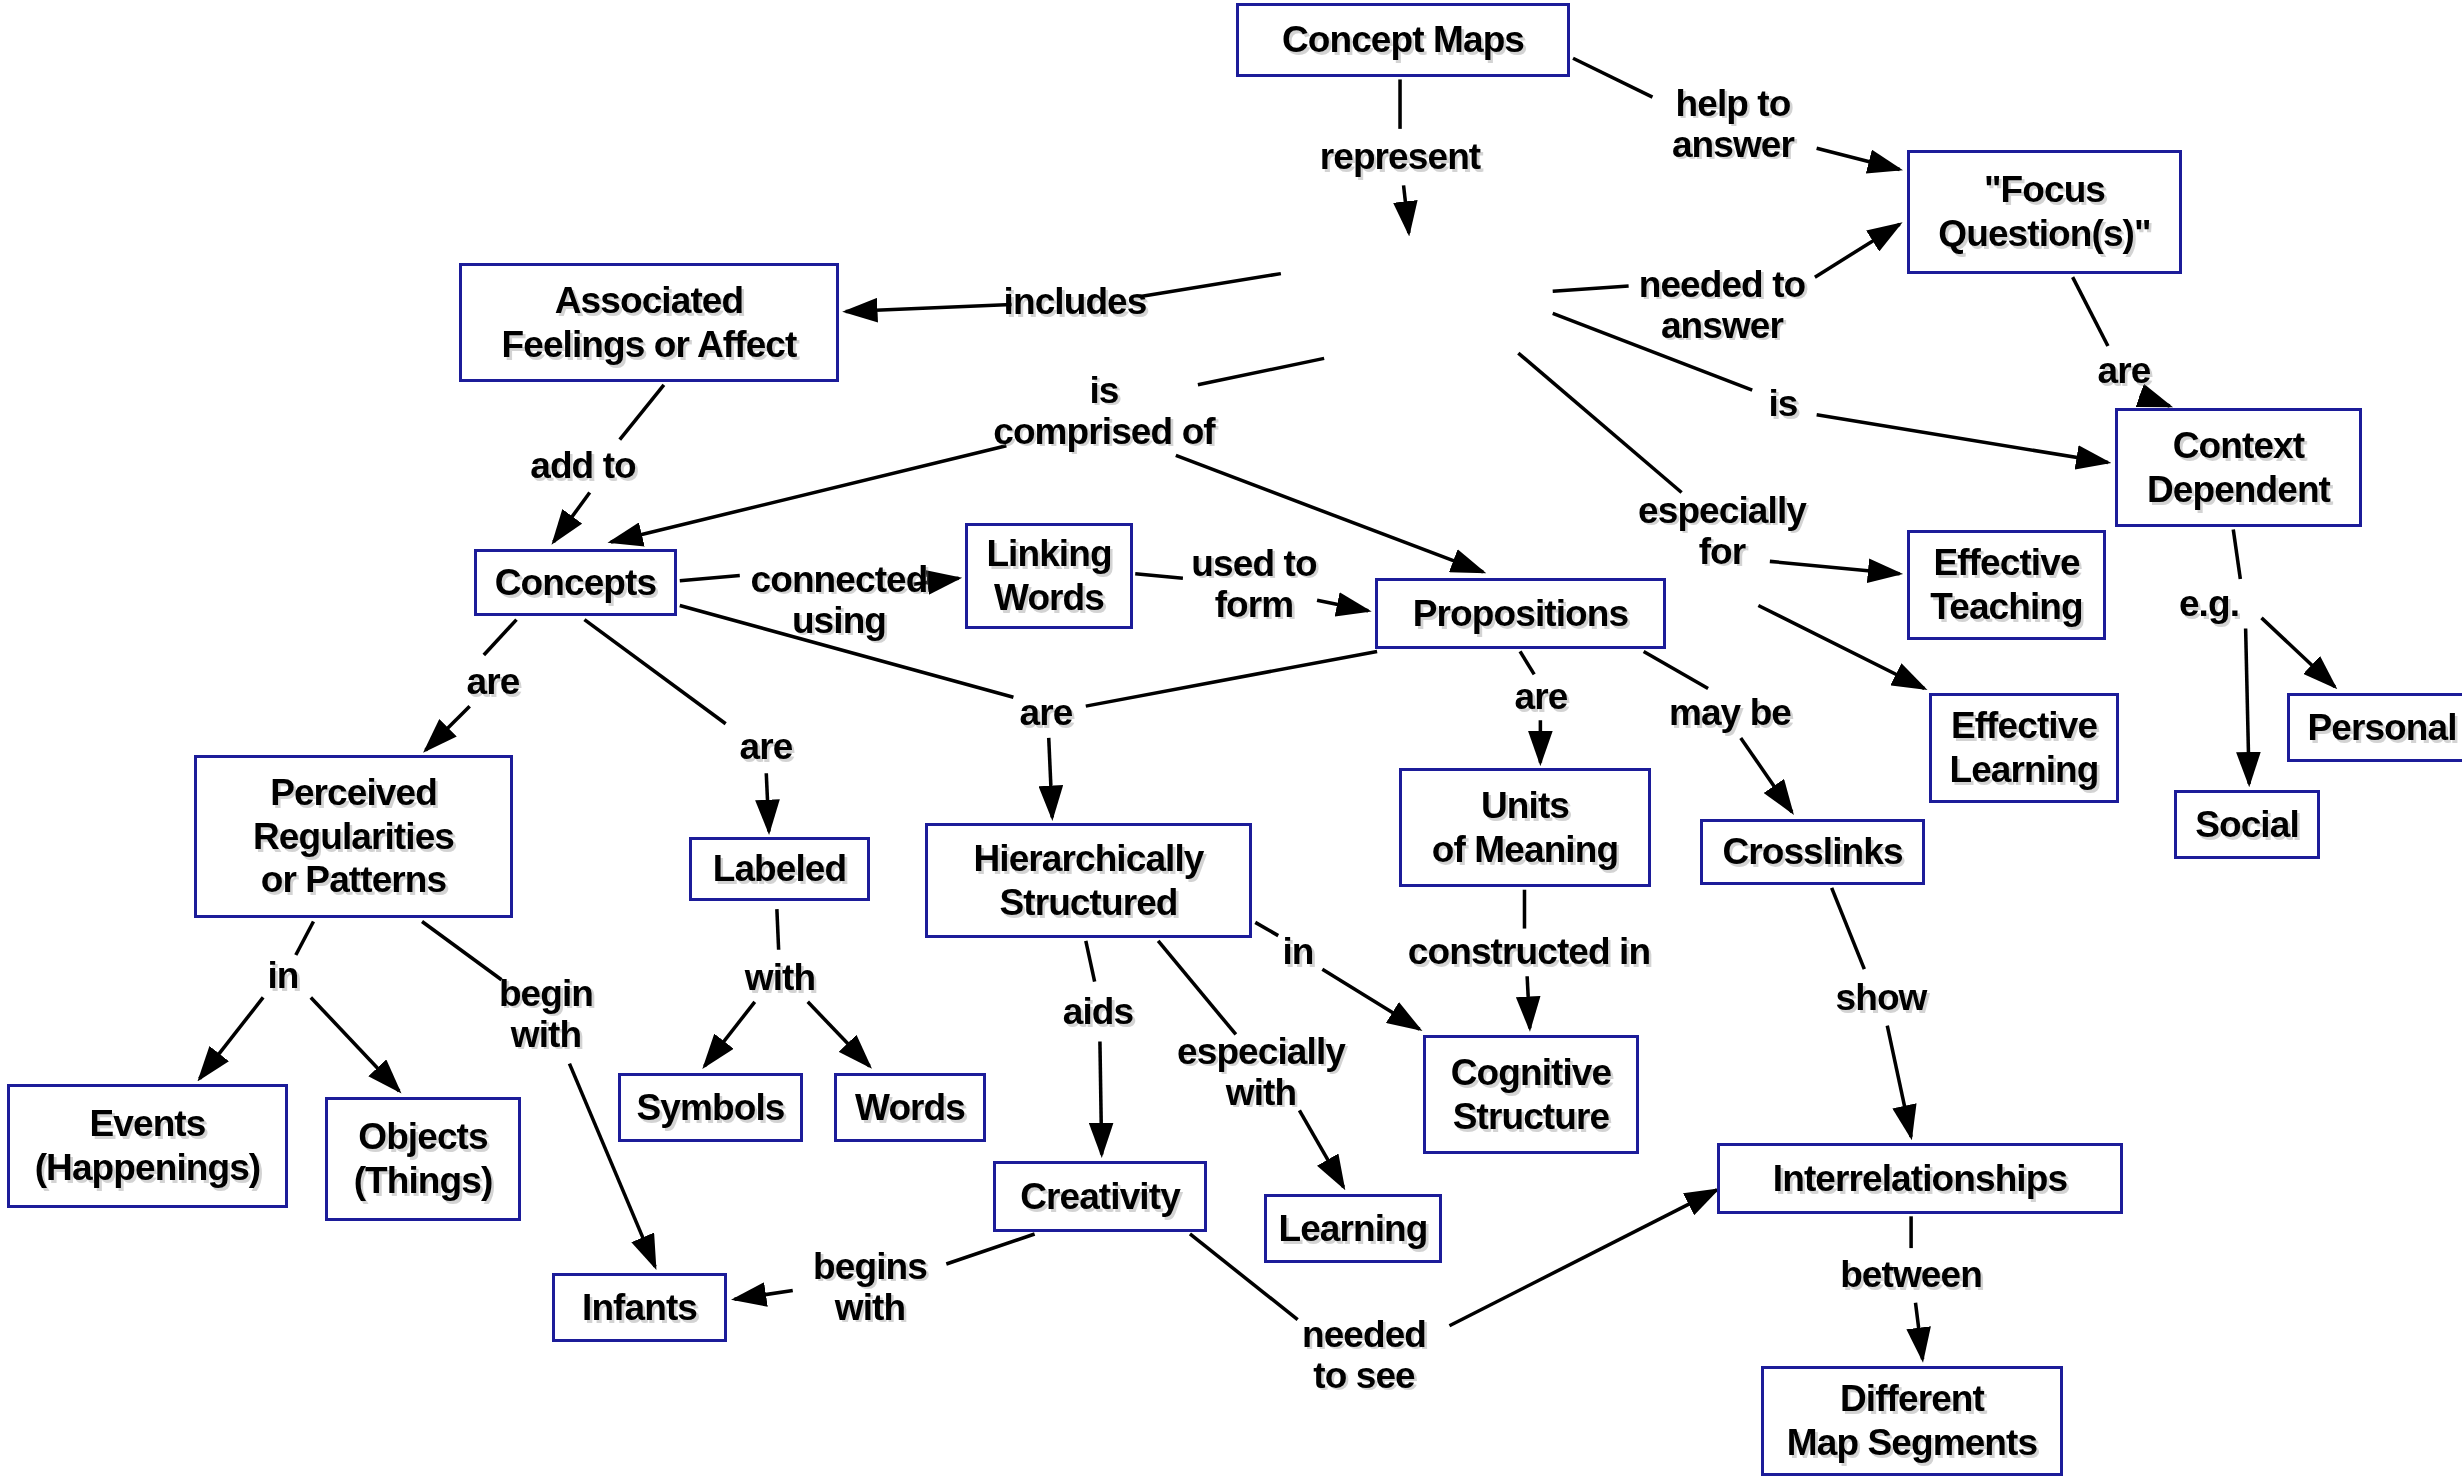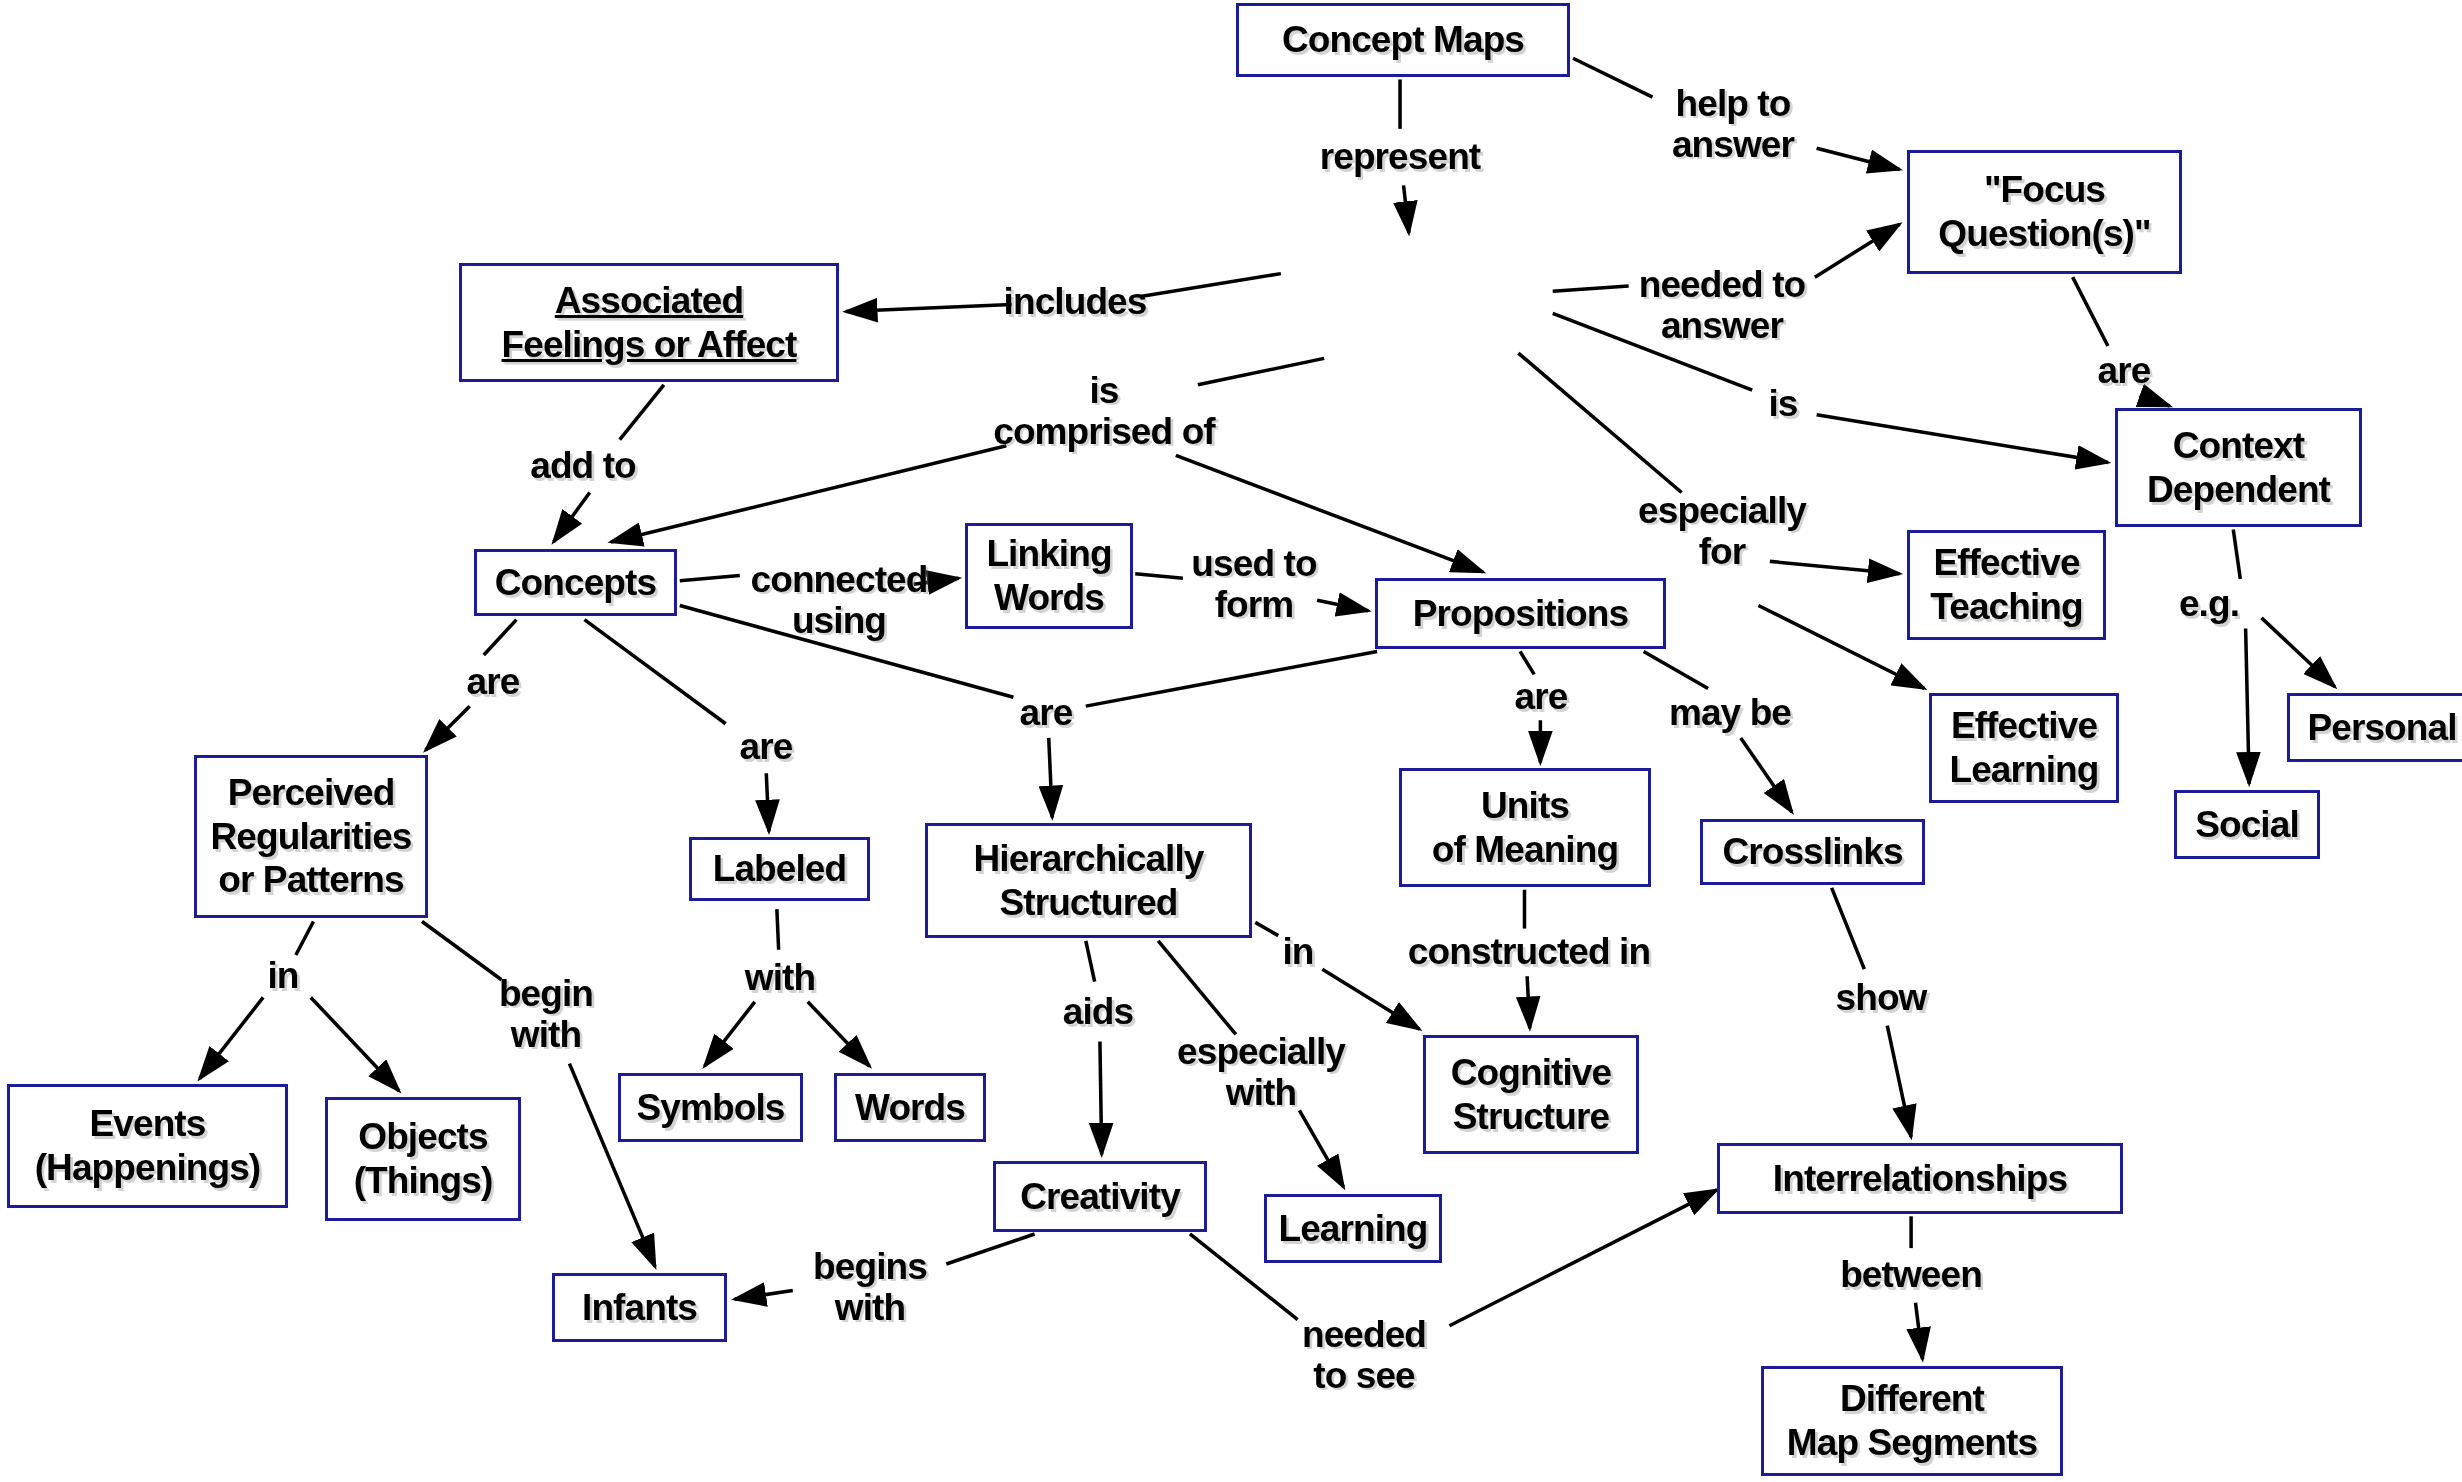--- a/index.html
+++ b/index.html
@@ -171,33 +171,33 @@
       <line x1="1348" y1="1398" x2="1470" y2="1495"></line>
       <line x1="1642" y1="1502" x2="1945" y2="1348" marker-end="url(#arw)"></line>
     </g>
   </svg>
 
   <div class="node" style="left: 1236px; top: 2.6px; width: 334px; height: 74px;">Concept Maps</div>
   <div class="node" style="left: 1907px; top: 150px; width: 275px; height: 124px;">"Focus
 Question(s)"</div>
   <div class="node" style="left: 2115px; top: 408px; width: 247px; height: 119px;">Context
 Dependent</div>
-  <div class="node" style="left: 459px; top: 263px; width: 380px; height: 119px; text-decoration: underline;">Associated
+  <div class="node" style="left: 459px; top: 263px; width: 380px; height: 119px;">Associated
 Feelings or Affect</div>
   <div class="node" style="left: 474px; top: 549px; width: 203px; height: 67px;">Concepts</div>
   <div class="node" style="left: 965px; top: 523px; width: 168px; height: 106px;">Linking
 Words</div>
   <div class="node" style="left: 1375px; top: 578px; width: 291px; height: 71px;">Propositions</div>
   <div class="node" style="left: 1907px; top: 530px; width: 199px; height: 110px;">Effective
 Teaching</div>
   <div class="node" style="left: 1929px; top: 693px; width: 190px; height: 110px;">Effective
 Learning</div>
   <div class="node" style="left: 2287px; top: 693px; width: 190px; height: 69px;">Personal</div>
   <div class="node" style="left: 2174px; top: 790px; width: 146px; height: 69px;">Social</div>
-  <div class="node" style="left: 194px; top: 755px; width: 234px; height: 163px;">Perceived
+  <div class="node" style="left: 194px; top: 755px; width: 319px; height: 163px;">Perceived
 Regularities
 or Patterns</div>
   <div class="node" style="left: 689px; top: 837px; width: 181px; height: 64px;">Labeled</div>
   <div class="node" style="left: 925px; top: 823px; width: 327px; height: 115px;">Hierarchically
 Structured</div>
   <div class="node" style="left: 1399px; top: 768px; width: 252px; height: 119px;">Units
 of Meaning</div>
   <div class="node" style="left: 1700px; top: 819px; width: 225px; height: 66px;">Crosslinks</div>
   <div class="node" style="left: 7px; top: 1084px; width: 281px; height: 124px;">Events
 (Happenings)</div>

